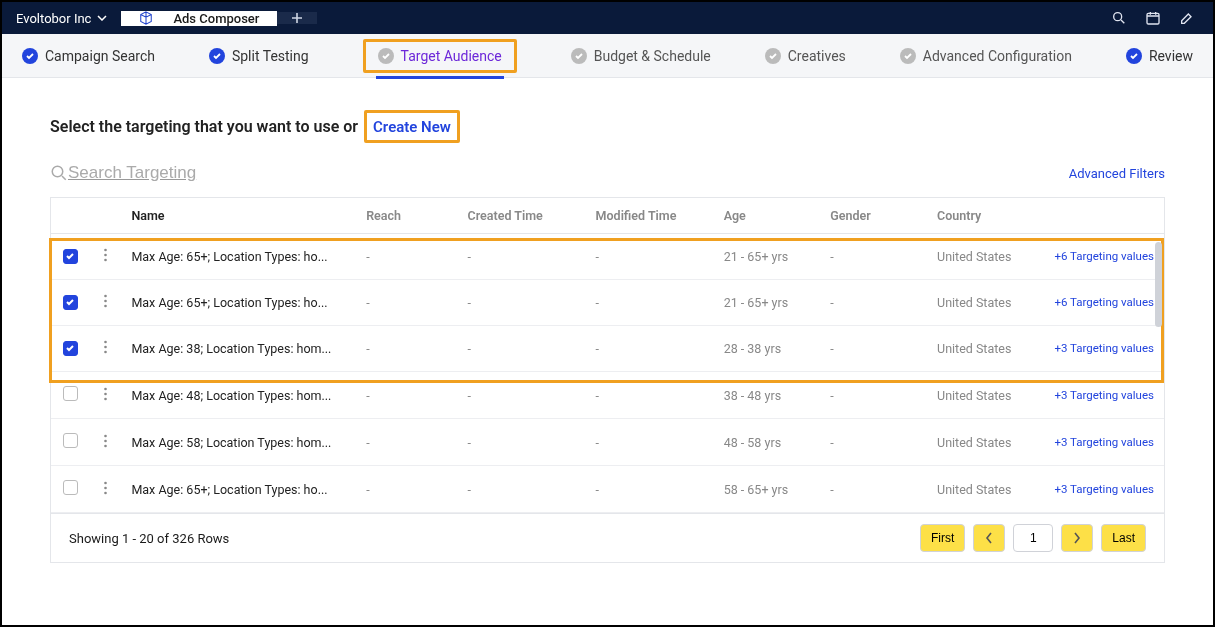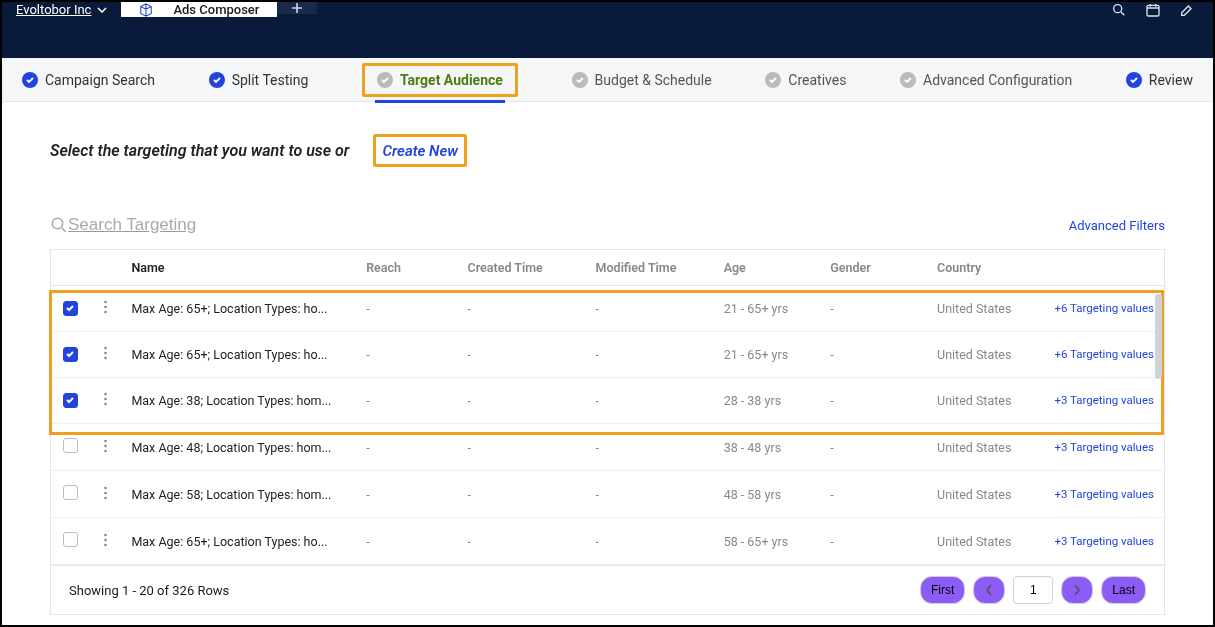--- a/index.html
+++ b/index.html
@@ -8,25 +8,24 @@
     background: #fff;
     color: #1a1a1a;
     width: 1215px;
     height: 627px;
     overflow: hidden;
     border: 2px solid #000;
   }
   
   .topbar {
     background: #0a1a3a;
-    height: 56px;
-    display: flex;
-    align-items: flex-start;
+    height: 32px;
+    display: flex;
+    align-items: center;
     color: #fff;
-    text-decoration: underline;
   }
   .org-select {
     display: flex;
     align-items: center;
     padding: 0 14px;
     font-size: 13px;
     gap: 6px;
     cursor: pointer;
   }
   .tab-active {
@@ -78,21 +77,21 @@
     white-space: nowrap;
   }
   .step .circle {
     width: 16px; height: 16px; border-radius: 50%;
     background: #bbb;
     display: flex; align-items: center; justify-content: center;
   }
   .step .circle svg { width: 10px; height: 10px; color: #fff; }
   .step.done .circle { background: #2244dd; }
   .step.done { color: #333; }
-  .step.active { color: #4d7c0f; font-weight: 700; }
+  .step.active { color: #6d28d9; font-weight: 400; }
   .step.active-frame {
     border: 3px solid #f0a020;
     padding: 6px 12px;
     border-radius: 2px;
     position: relative;
   }
   .step.active-frame::after {
     content: '';
     position: absolute;
     bottom: -9px; left: 10px; right: 10px;
@@ -102,23 +101,22 @@
   
   .main {
     padding: 32px 48px 8px 48px;
   }
   .prompt {
     font-size: 16px;
     font-weight: 600;
     color: #222;
     display: flex;
     align-items: center;
-    gap: 24px;
-    margin-bottom: 48px;
-    font-style: italic;
+    gap: 6px;
+    margin-bottom: 20px;
   }
   .create-new-wrap {
     border: 3px solid #f0a020;
     padding: 4px 6px;
     border-radius: 2px;
   }
   .create-new {
     color: #2244dd;
     font-weight: 600;
     font-size: 15px;
@@ -238,22 +236,22 @@
     border-top: 1px solid #e4e6ea;
     font-size: 13px;
   }
   .pager-controls {
     display: flex;
     gap: 8px;
     align-items: center;
   }
   .pg-btn {
     border: 1px solid #d0d2d8;
-    background: #8b5cf6;
-    border-radius: 12px;
+    background: #fde047;
+    border-radius: 4px;
     height: 28px;
     min-width: 32px;
     padding: 0 10px;
     font-size: 12px;
     display: flex;
     align-items: center;
     justify-content: center;
     cursor: pointer;
   }
   .pg-num {

